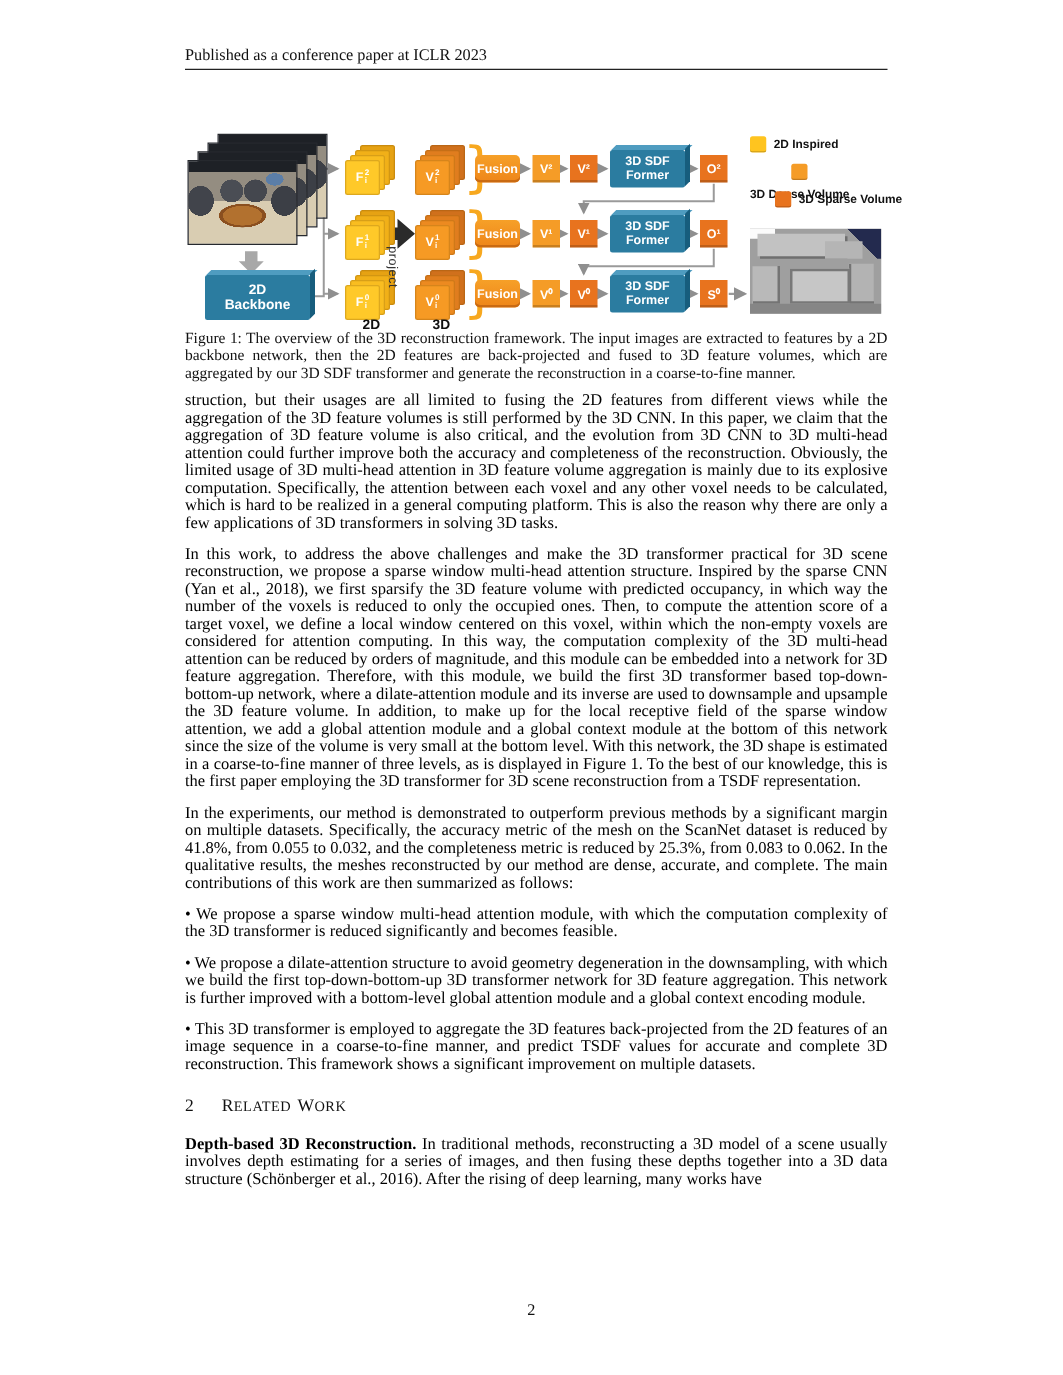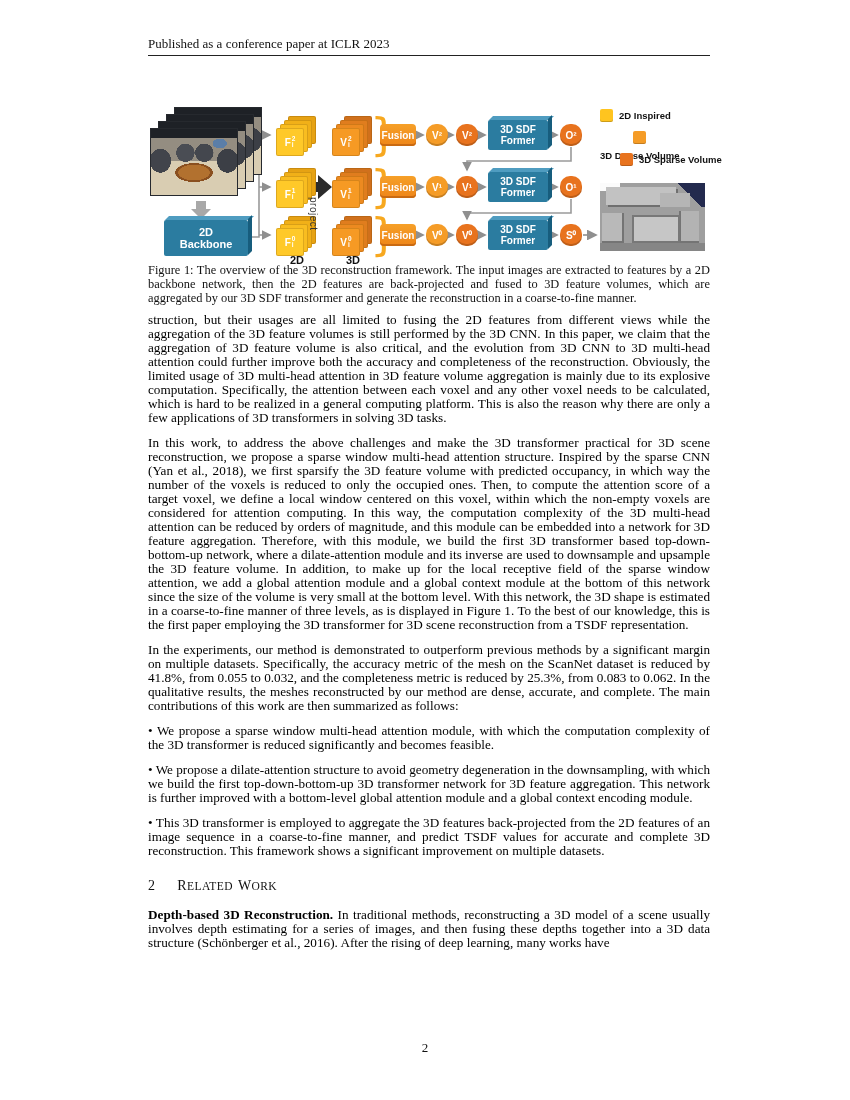--- a/index.html
+++ b/index.html
@@ -37,21 +37,21 @@
   .stk.yellow .l2{left:8px;top:4px;background:#f1b018;}
   .stk.yellow .l3{left:4px;top:8px;background:#f9bd20;}
   .stk.yellow .lf{left:0;top:12px;background:#ffc929;}
   .stk.orange .l1{left:12px;top:0;background:#d0701c;}
   .stk.orange .l2{left:8px;top:4px;background:#e07d1e;}
   .stk.orange .l3{left:4px;top:8px;background:#ec8a20;}
   .stk.orange .lf{left:0;top:12px;background:#f69a24;}
   .stk .lf{display:flex;align-items:center;justify-content:center;color:#fff;font-weight:bold;font-size:10px;}
   .ss{display:inline-flex;flex-direction:column;font-size:6.5px;line-height:6px;margin-left:1px;vertical-align:-1px;}
   
-  .sq{position:absolute;width:22px;height:22px;border-radius:10px;color:#fff;font-weight:bold;font-size:10px;
+  .sq{position:absolute;width:22px;height:22px;border-radius:0;color:#fff;font-weight:bold;font-size:10px;
       display:flex;align-items:center;justify-content:center;box-shadow:inset 0 -2px 0 rgba(0,0,0,.18);}
   .sq.dense{background:#f59c27;}
   .sq.sparse{background:#e8731e;}
   
   .fusion{position:absolute;width:36px;height:22px;border-radius:4px;background:linear-gradient(#f6a028,#ee8519);
           box-shadow:inset 0 -2px 0 #c96a12;color:#fff;font-weight:bold;font-size:10px;
           display:flex;align-items:center;justify-content:center;}
   .brace{position:absolute;color:#f7a81f;font-size:44px;line-height:40px;font-family:"DejaVu Sans",sans-serif;font-weight:normal;}
   .dimlabel{position:absolute;font-weight:bold;font-size:11px;color:#111;}
   .projtxt{position:absolute;left:160px;top:94px;font-size:10px;color:#333;writing-mode:vertical-rl;letter-spacing:.5px;}

